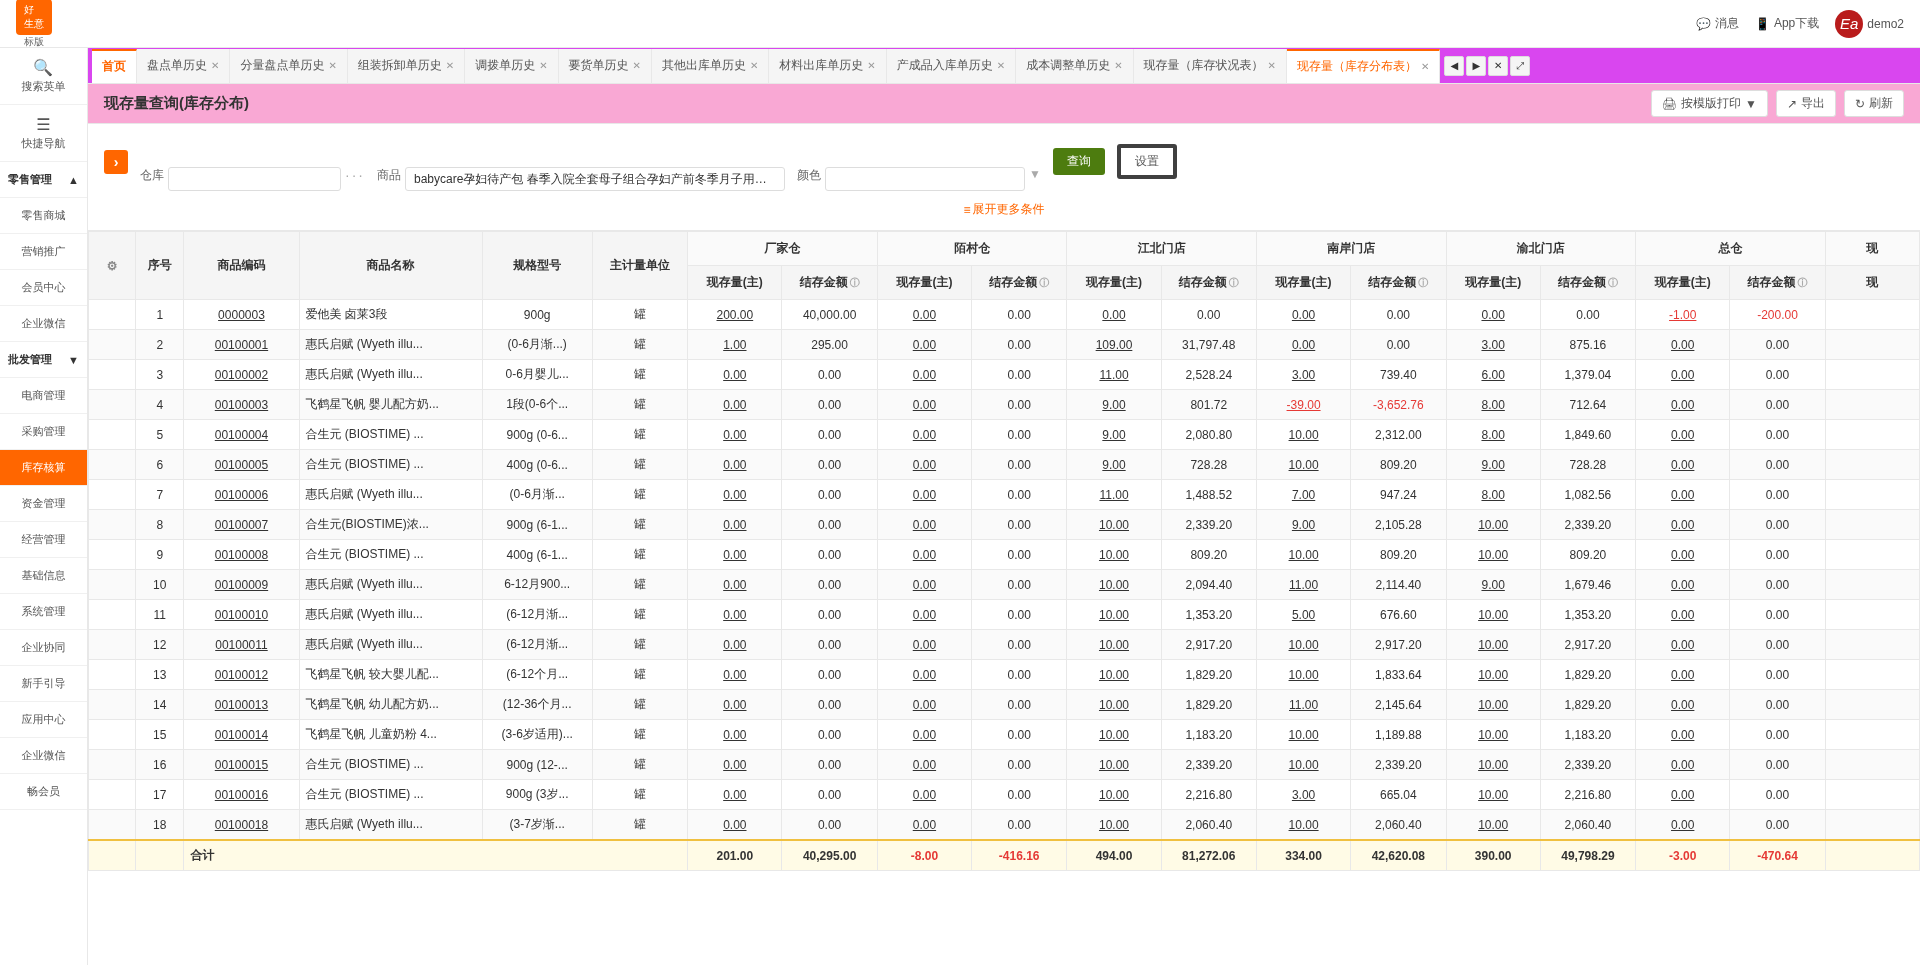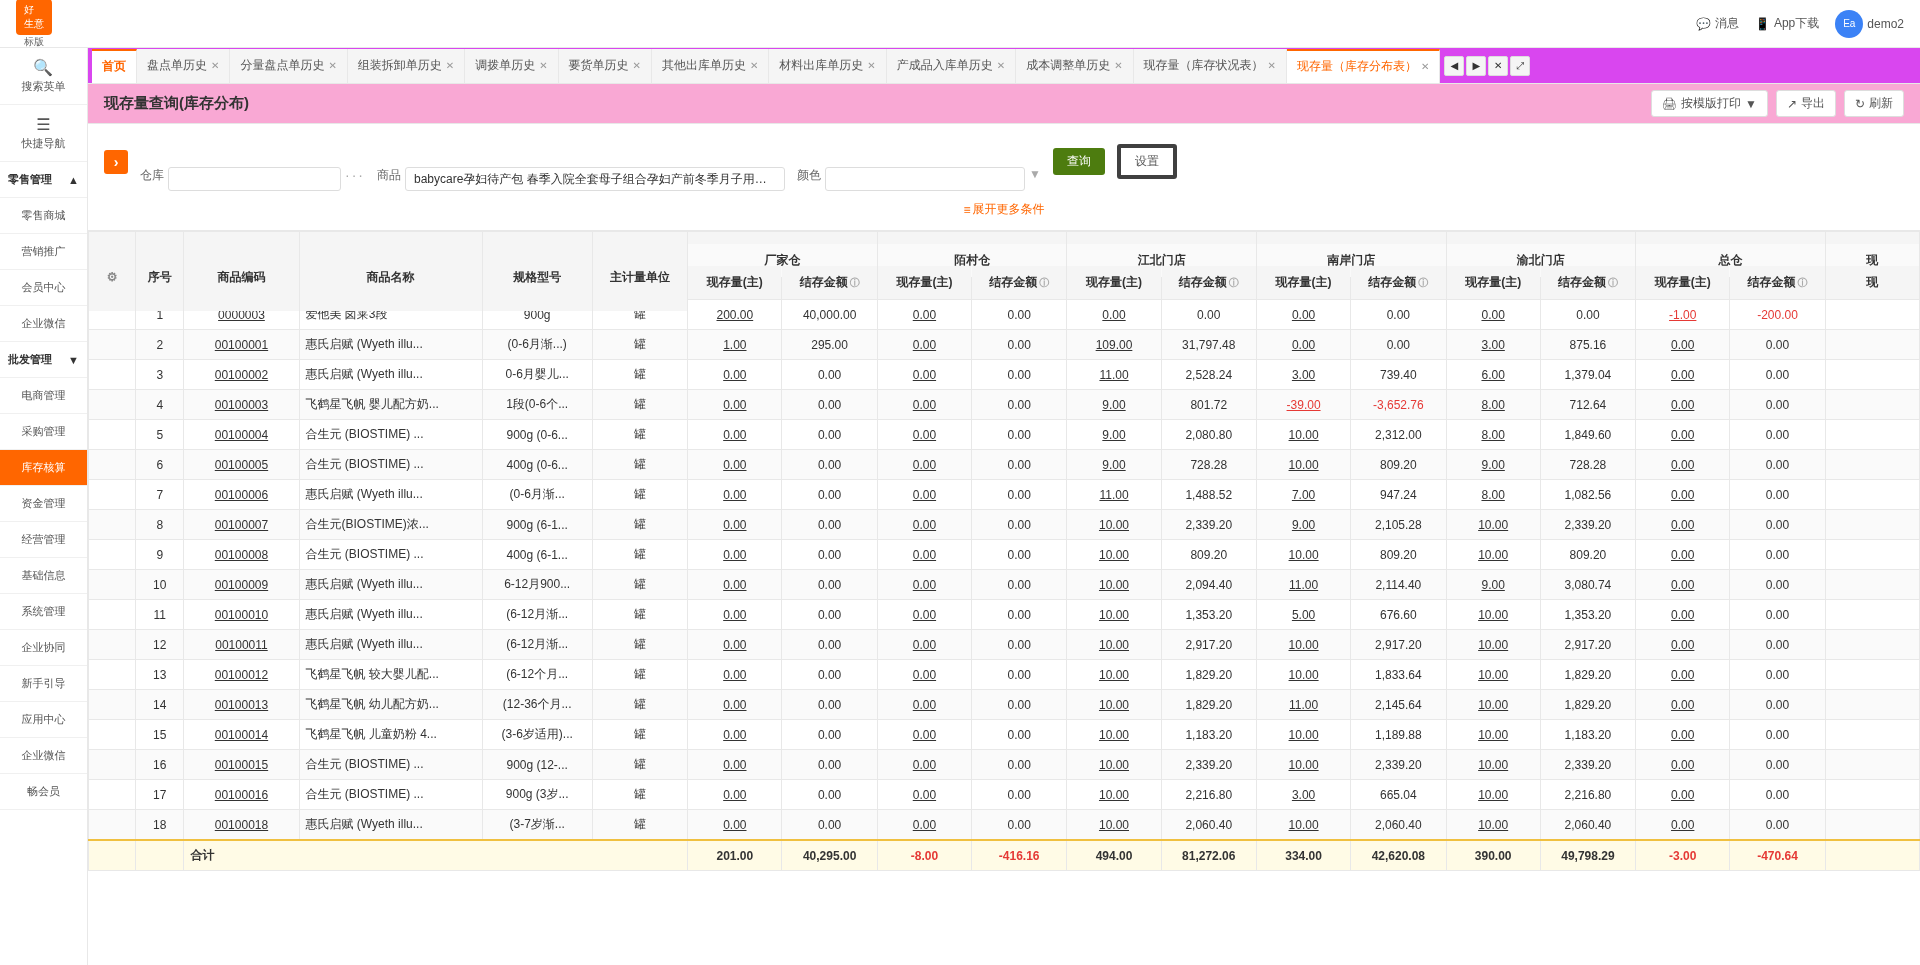--- a/index.html
+++ b/index.html
@@ -14,21 +14,21 @@
       justify-content: space-between;
       padding: 0 16px;
       border-bottom: 1px solid #e8e8e8;
     }
     .top-bar-left { display: flex; align-items: center; gap: 8px; }
     .logo-area { display: flex; flex-direction: column; align-items: center; }
     .logo-icon { width: 36px; height: 36px; background: #ff6600; border-radius: 4px; display: flex; align-items: center; justify-content: center; color: #fff; font-size: 10px; }
     .logo-text { font-size: 10px; color: #666; }
     .top-bar-right { display: flex; align-items: center; gap: 16px; }
     .top-bar-right-item { display: flex; align-items: center; gap: 4px; color: #555; cursor: pointer; font-size: 12px; }
-    .user-avatar { width: 28px; height: 28px; background: #3b82f6; border-radius: 50%; display: flex; align-items: center; justify-content: center; color: #fff; font-size: 10px; }
+    .user-avatar { width: 28px; height: 28px; background: #b91c1c; border-radius: 50%; display: flex; align-items: center; justify-content: center; color: #fff; font-size: 15px; font-style: italic; }
 
     
     .layout { display: flex; height: calc(965px - 48px); }
     .sidebar {
       width: 88px;
       background: #fff;
       border-right: 1px solid #e8e8e8;
       display: flex;
       flex-direction: column;
       overflow-y: auto;
@@ -210,21 +210,21 @@
       background: #f5f5f5;
     }
     thead th {
       padding: 8px 6px;
       text-align: center;
       border: 1px solid #e8e8e8;
       color: #333;
       font-weight: 600;
       white-space: nowrap;
       position: sticky;
-      top: 12px;
+      top: 0;
       z-index: 2;
       background: #f5f5f5;
     }
     thead th.group-header {
       background: #fafafa;
     }
     tbody tr {
       background: #fff;
     }
     tbody tr:nth-child(even) { background: #fafafa; }
@@ -695,21 +695,21 @@
               <td>罐</td>
               <td class="col-num"><span class="underline">0.00</span></td>
               <td class="col-num">0.00</td>
               <td class="col-num"><span class="underline">0.00</span></td>
               <td class="col-num">0.00</td>
               <td class="col-num"><span class="underline">10.00</span></td>
               <td class="col-num">2,094.40</td>
               <td class="col-num"><span class="underline">11.00</span></td>
               <td class="col-num">2,114.40</td>
               <td class="col-num"><span class="underline">9.00</span></td>
-              <td class="col-num">3,080.74</td>
+              <td class="col-num">1,679.46</td>
               <td class="col-num"><span class="underline">0.00</span></td>
               <td class="col-num">0.00</td>
               <td class="col-num"></td>
             </tr>
             <tr>
               <td class="col-index"></td>
               <td>11</td>
               <td class="col-code"><span class="underline">00100010</span></td>
               <td class="col-name text-left" title="惠氏启赋 (Wyeth illu...">惠氏启赋 (Wyeth illu...</td>
               <td>(6-12月渐...</td>

